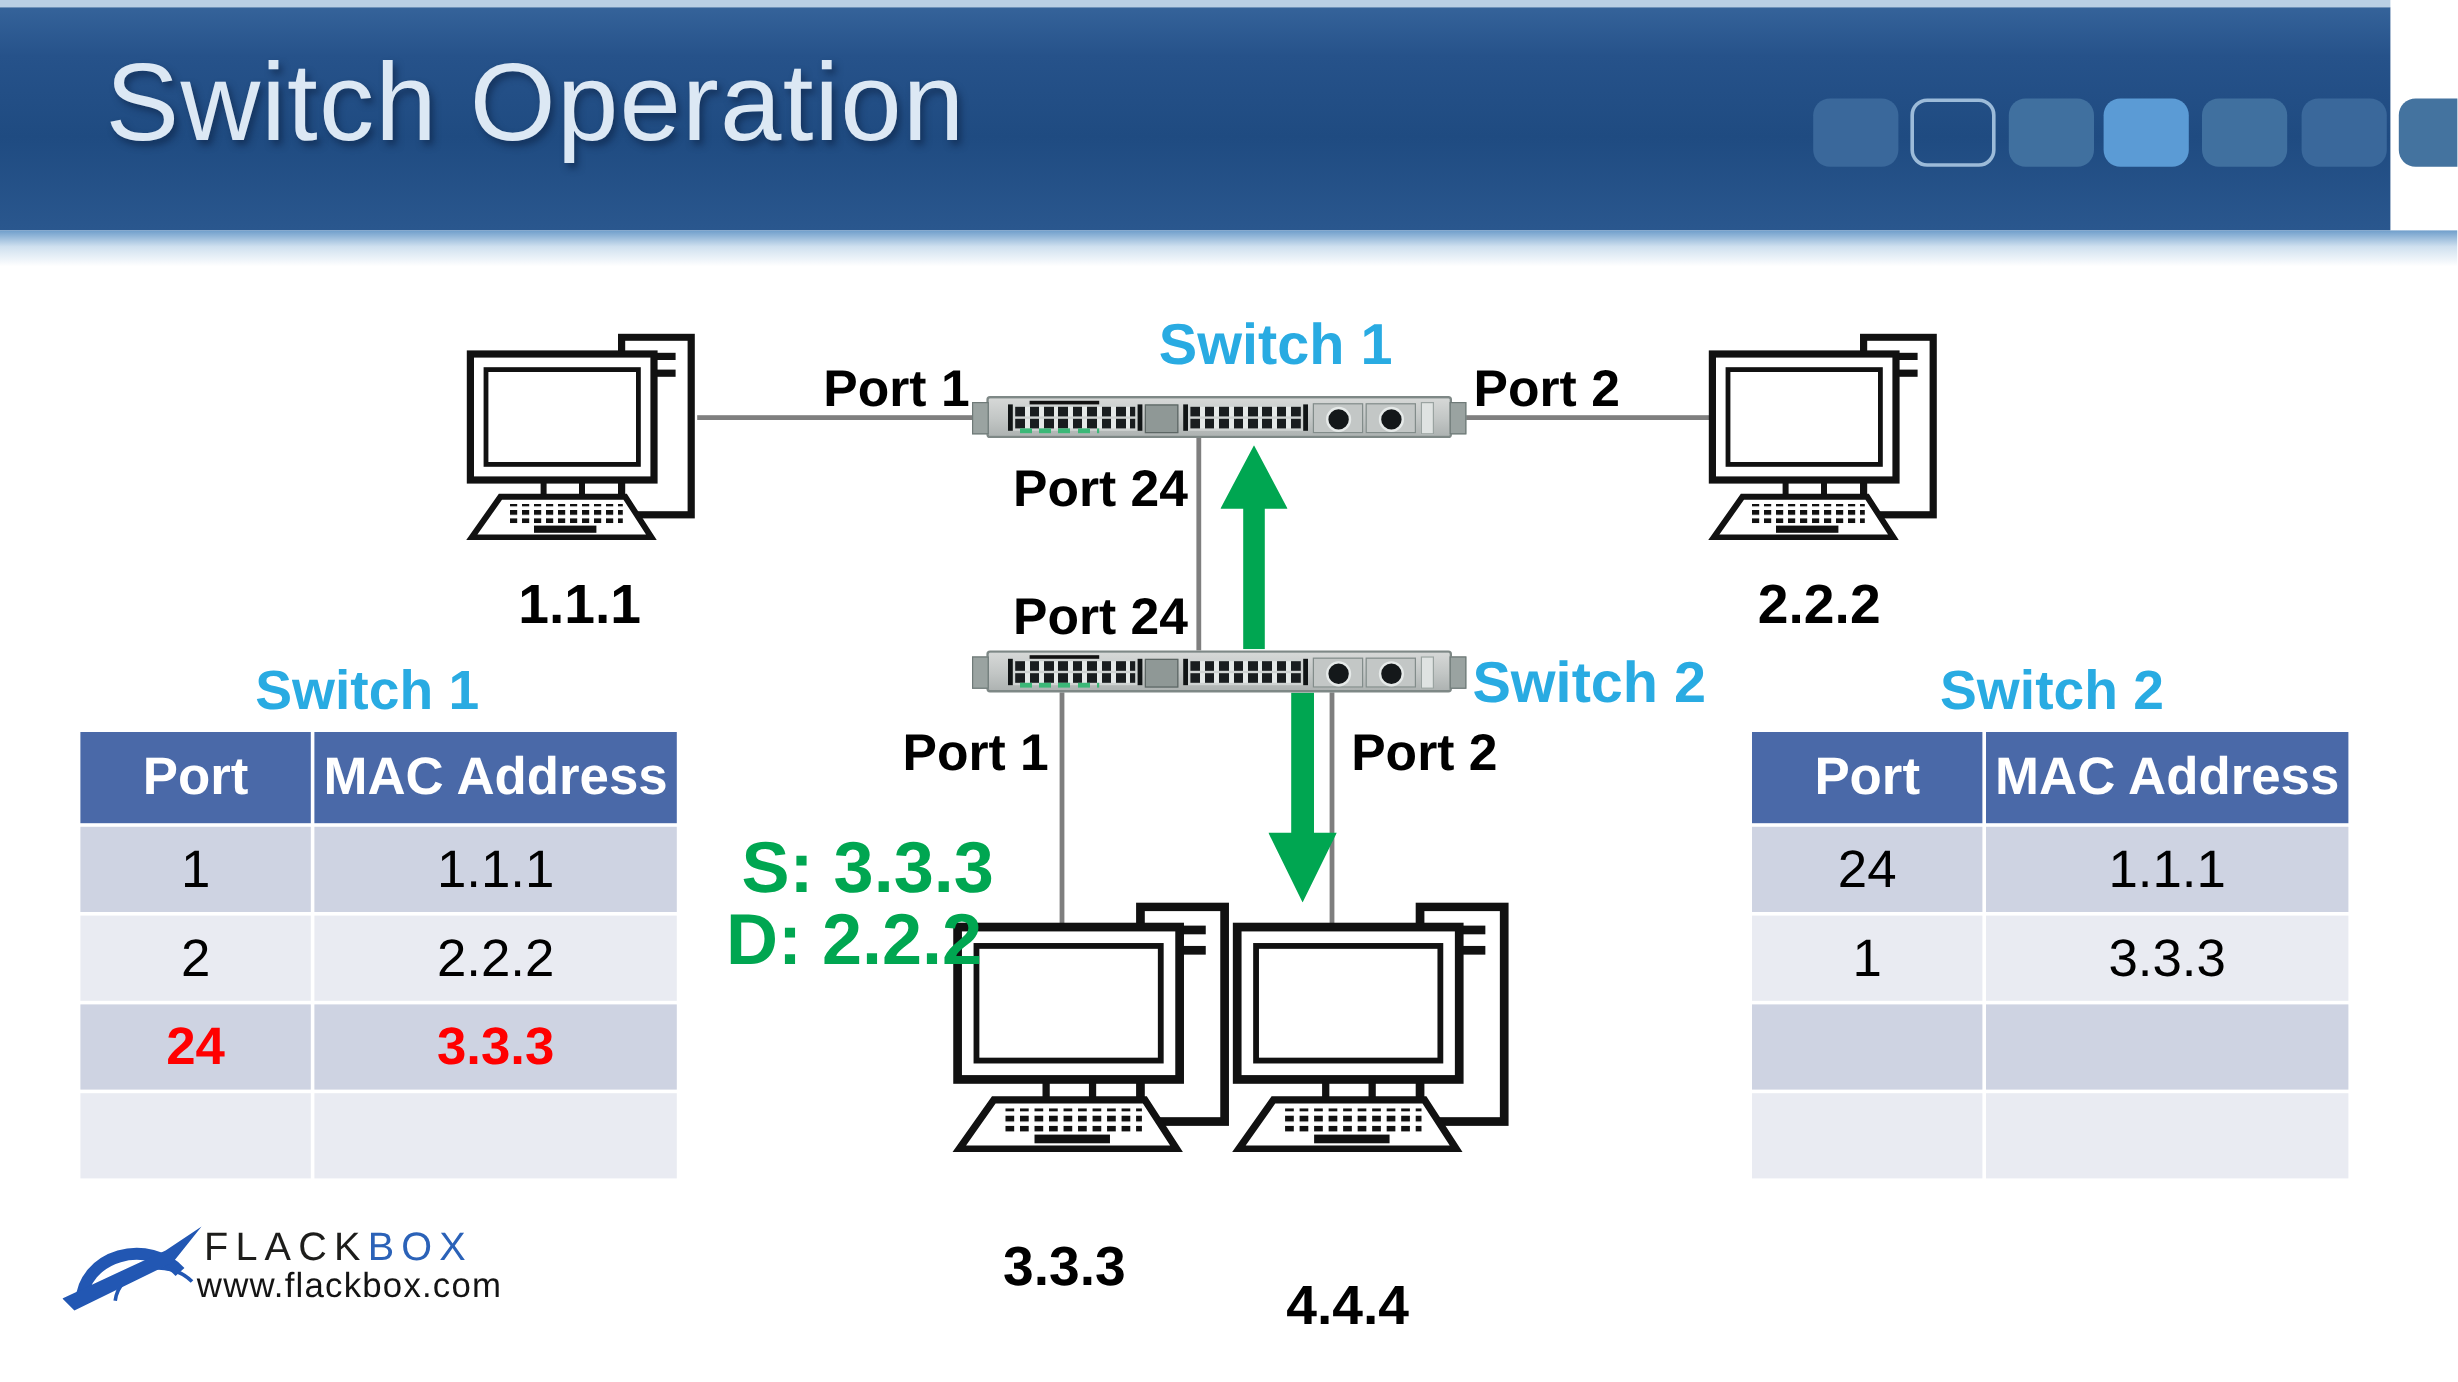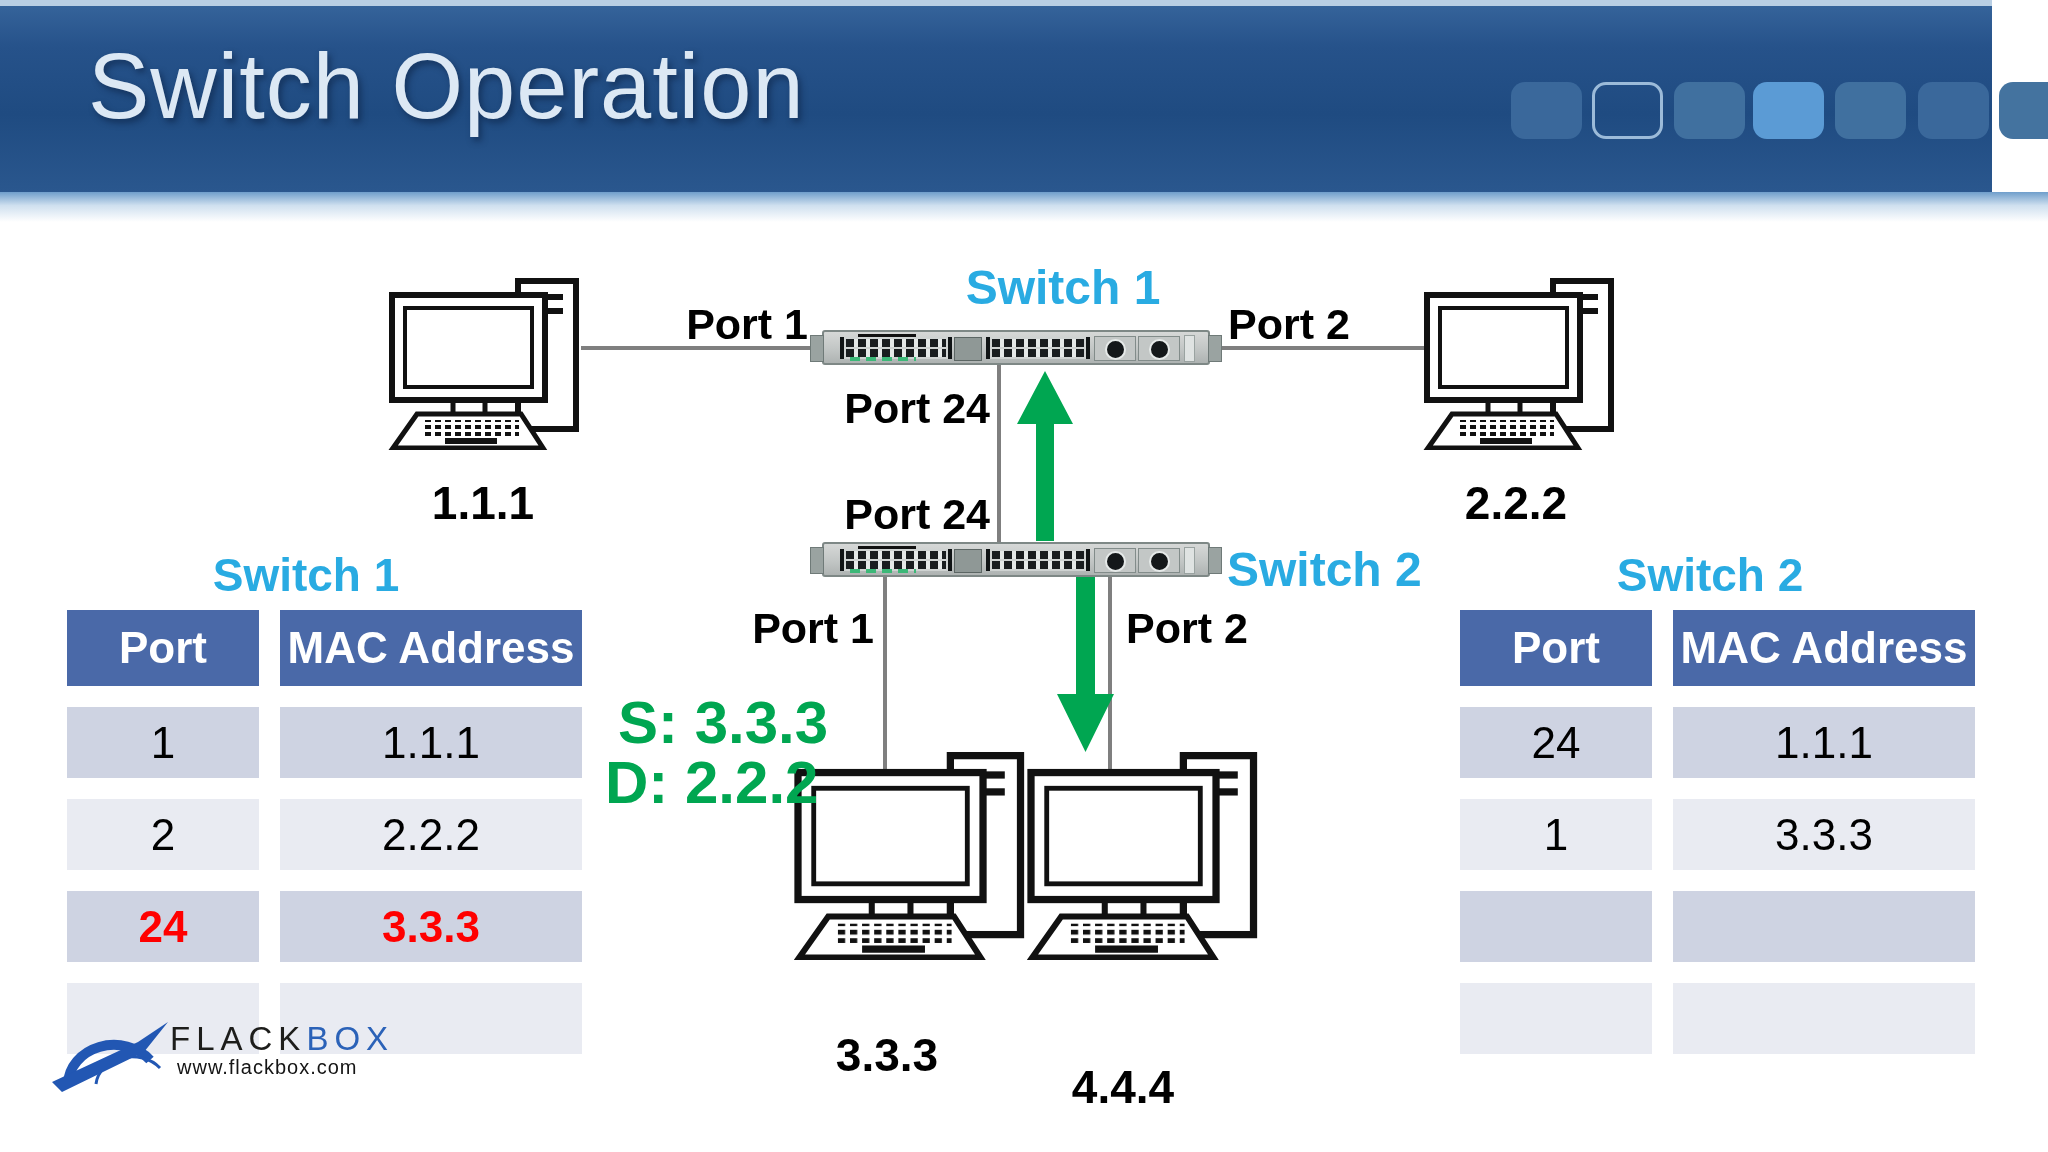--- a/index.html
+++ b/index.html
@@ -59,33 +59,33 @@
   .module { position:absolute; left:130px; top:5px; width:26px; height:22px;
             background:#8f9896; border:1px solid #5c6664; }
   .psu { position:absolute; top:4px; width:42px; height:25px; background:#c3c7c6;
          border:1px solid #828c8a; box-sizing:border-box; }
   .fan { display:block; width:17px; height:17px; margin:2px auto 0 auto; border-radius:50%;
          background:#14181a; border:2px solid #e6eae9; }
   .slot { position:absolute; top:3px; width:9px; height:25px; background:#dfe3e2; border:1px solid #9aa3a1; }
 
   
   .mac-table { position:absolute; display:grid; grid-template-columns:192px 302px;
-               grid-template-rows:76px 71px 71px 71px 71px; gap:21px; }
+               grid-template-rows:76px 71px 71px 71px 71px; gap:3px; }
   .cell { display:flex; align-items:center; justify-content:center; font-size:44px; color:#000; }
   .th { background:#4a69a8; color:#ffffff; font-weight:700; }
   .td-dark  { background:#ced3e2; }
   .td-light { background:#e9ebf2; }
   .red { color:#ff0000; font-weight:700; }
   .tbl-title { position:absolute; font-size:46px; font-weight:700; color:#29abe2; transform:translateX(-50%); white-space:nowrap; }
 
   
   .brand { position:absolute; left:170px; top:1020px; font-size:33px; letter-spacing:6px; white-space:nowrap; }
   .brand .flack { color:#1d1d1b; font-weight:500; }
   .brand .box   { color:#2b62b8; font-weight:500; }
-  .website { position:absolute; left:177px; top:1056px; font-size:20px; color:#141414; letter-spacing:1px; white-space:nowrap; }
+  .website { position:absolute; left:164px; top:1056px; font-size:29px; color:#141414; letter-spacing:1px; white-space:nowrap; }
 </style>
 </head>
 <body>
 
 <div id="slide">
 
   <div class="banner">
     <div class="banner-title">Switch Operation</div>
     <span class="sq" style="left:1511px;background:#3a689b"></span>
     <span class="sq sq-outline" style="left:1592px"></span>

